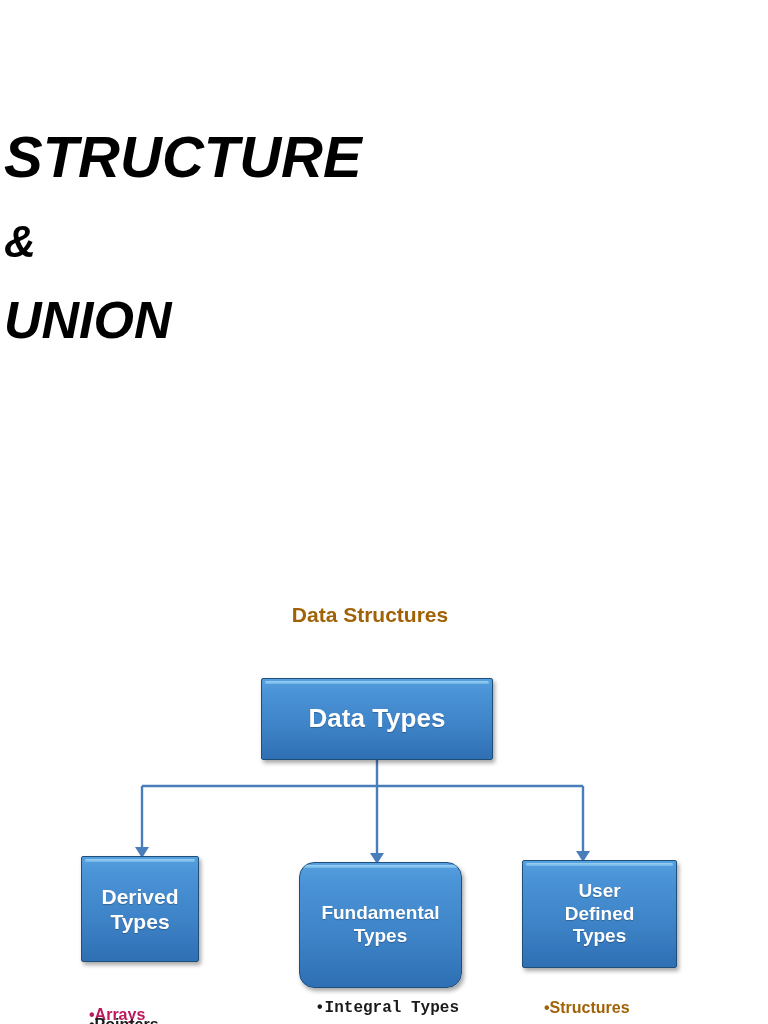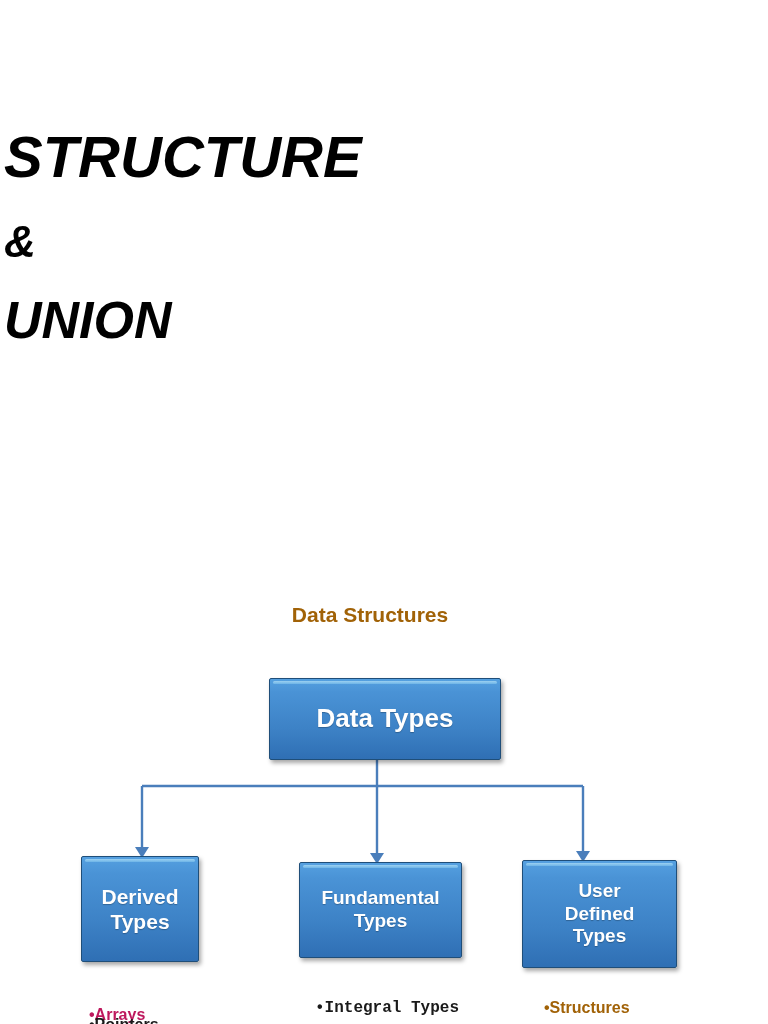--- a/index.html
+++ b/index.html
@@ -115,35 +115,35 @@
     padding: 0 6px;
     line-height: 1.2;
   }
 
   #node-root {
     left: 261px;
     top: 678px;
     width: 232px;
     height: 82px;
     font-size: 26px;
-    margin-left: 8px;
   }
   #node-derived {
     left: 81px;
     top: 856px;
     width: 118px;
     height: 106px;
     font-size: 21px;
   }
   #node-fundamental {
     left: 299px;
     top: 862px;
     width: 163px;
-    height: 96px;
+    height: 126px;
     font-size: 19px;
+    border-radius: 15px;
   }
   #node-userdefined {
     left: 522px;
     top: 860px;
     width: 155px;
     height: 108px;
     font-size: 19px;
   }
 
   

